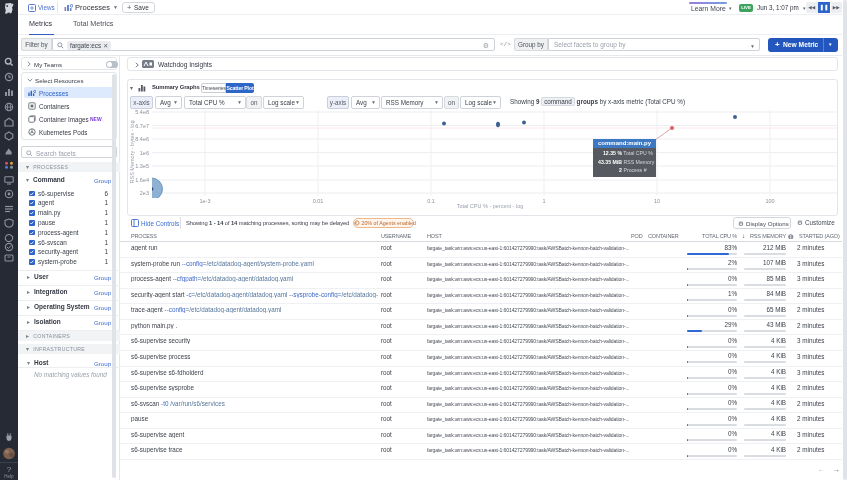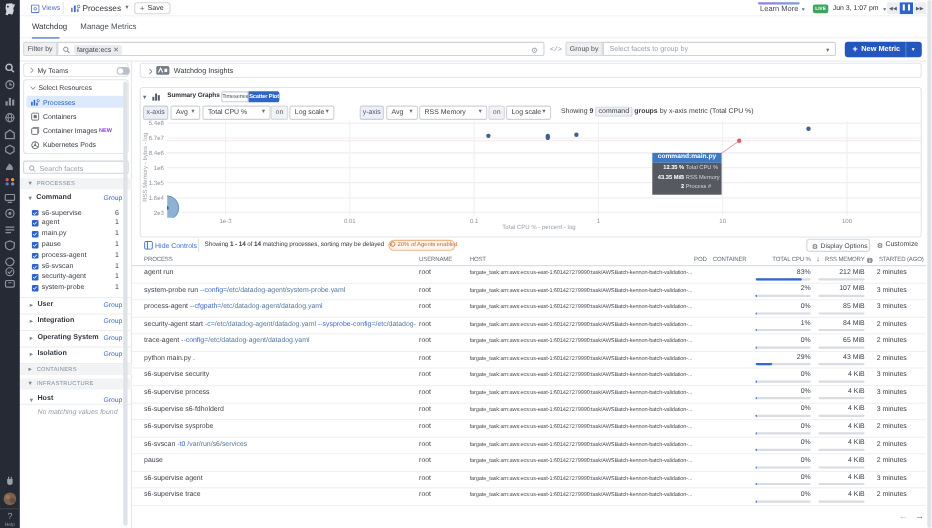--- a/index.html
+++ b/index.html
@@ -156,23 +156,23 @@
   <div class="abs" style="left:721px; top:3.5px; width:14px; height:8px; background:#3da45e; border-radius:2px; color:#fff; font-size:4.3px; font-weight:bold; text-align:center; line-height:8px;">LIVE</div>
   <div class="abs" style="left:739px; top:4px; color:#30343d; font-size:6.3px;">Jun 3, 1:07 pm</div>
   <div class="abs" style="left:784px; top:5.5px; color:#666c76; font-size:4.5px;">▼</div>
   <div class="abs" style="left:788px; top:2px; width:36px; height:11px; border-radius:2px; overflow:hidden;">
     <div class="abs" style="left:0; top:0; width:11.5px; height:11px; background:#eceef1; color:#555b66; font-size:4.5px; text-align:center; line-height:11px;">◀◀</div>
     <div class="abs" style="left:12.25px; top:0; width:11.5px; height:11px; background:#2e63c9; color:#fff; font-size:5.5px; text-align:center; line-height:11px;">❚❚</div>
     <div class="abs" style="left:24.5px; top:0; width:11.5px; height:11px; background:#eceef1; color:#555b66; font-size:4.5px; text-align:center; line-height:11px;">▶▶</div>
   </div>
 </div>
 <div id="tabs">
-  <div class="abs" style="left:11px; top:4px; color:#31353e; font-size:7.2px;">Watchdog</div>
+  <div class="abs" style="left:11px; top:4px; color:#31353e; font-size:7.2px;">Metrics</div>
   <div class="abs" style="left:11px; top:18.5px; width:25px; height:2px; background:#2f5fc2;"></div>
-  <div class="abs" style="left:55px; top:4px; color:#4b515b; font-size:7.2px;">Manage Metrics</div>
+  <div class="abs" style="left:55px; top:4px; color:#4b515b; font-size:7.2px;">Total Metrics</div>
 </div>
 <div id="filterrow">
   <div class="abs" style="left:3px; top:3px; width:31px; height:13px; background:#eef0f2; border:1px solid #d6d9de; border-radius:2px 0 0 2px; color:#4b515b; font-size:6.3px; text-align:center; line-height:12px;">Filter by</div>
   <div class="abs" style="left:34px; top:3px; width:443px; height:13px; background:#fff; border:1px solid #ced3da; border-radius:0 2px 2px 0;">
     <svg class="abs" style="left:4px; top:3px" width="7" height="7" viewBox="0 0 7 7">
           <circle cx="2.8" cy="2.8" r="2" fill="none" stroke="#868d98" stroke-width="0.9"></circle>
           <line x1="4.3" y1="4.3" x2="6.2" y2="6.2" stroke="#868d98" stroke-width="1"></line>
         </svg>
     <div class="abs" style="left:14px; top:1.5px; height:9.5px; background:#e9ebee; border-radius:2px; color:#40454e; font-size:6.3px; line-height:9.5px; padding:0 3px;">fargate:ecs <span style="color:#6a7077">✕</span></div>
     <div class="abs" style="right:5px; top:2.5px; color:#9aa1ab; font-size:7px;">⚙</div>

